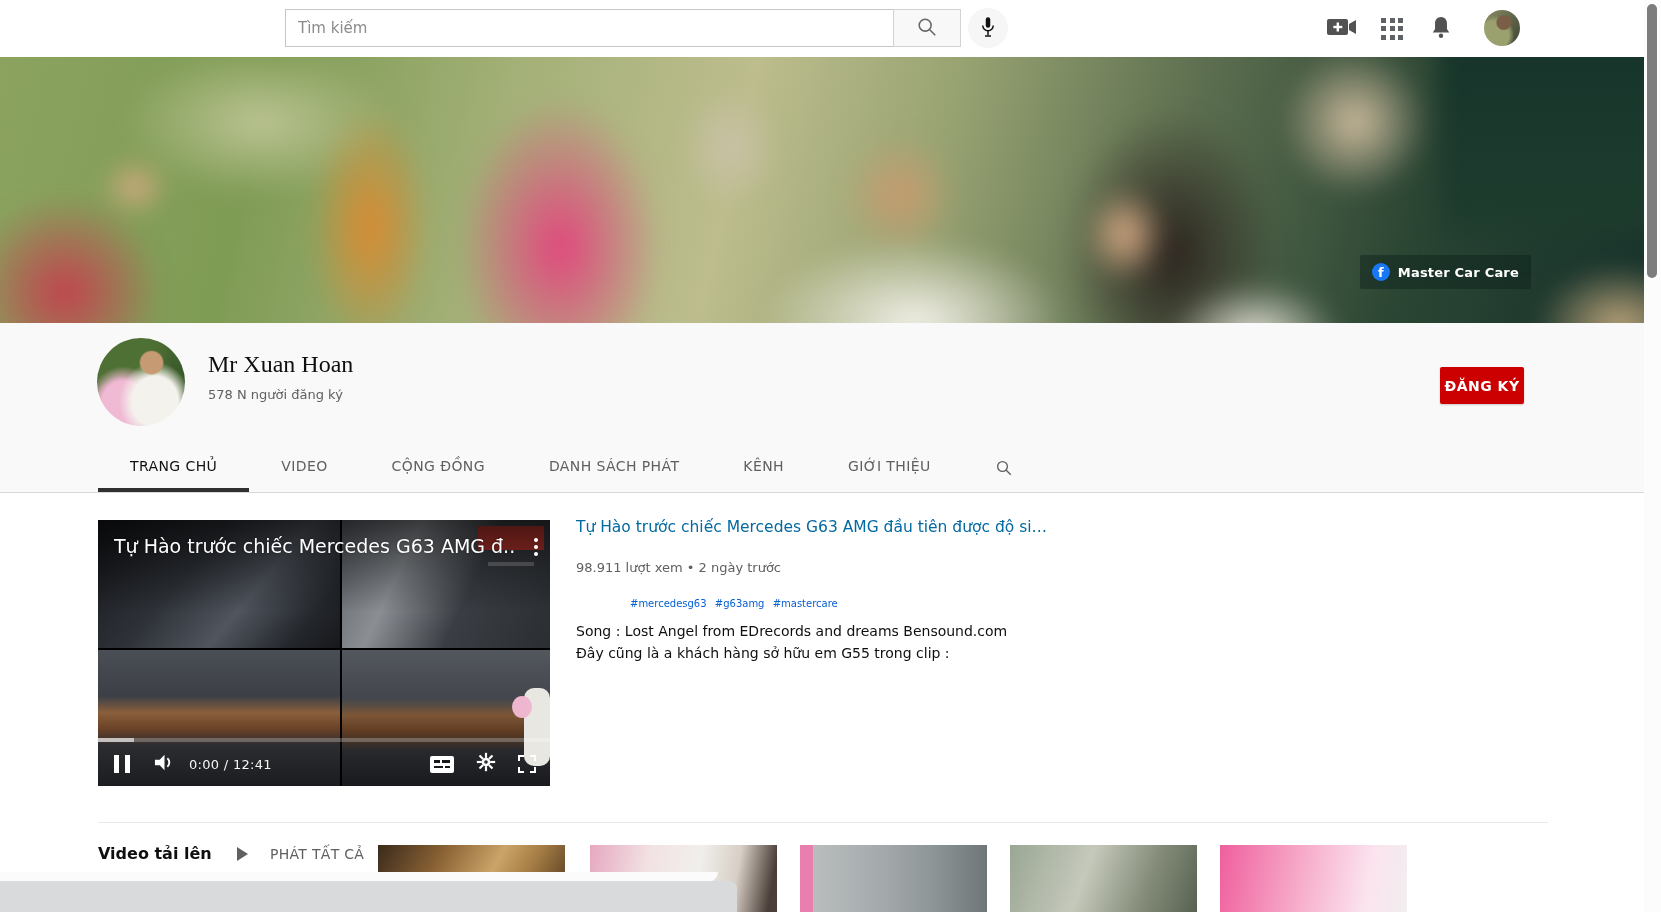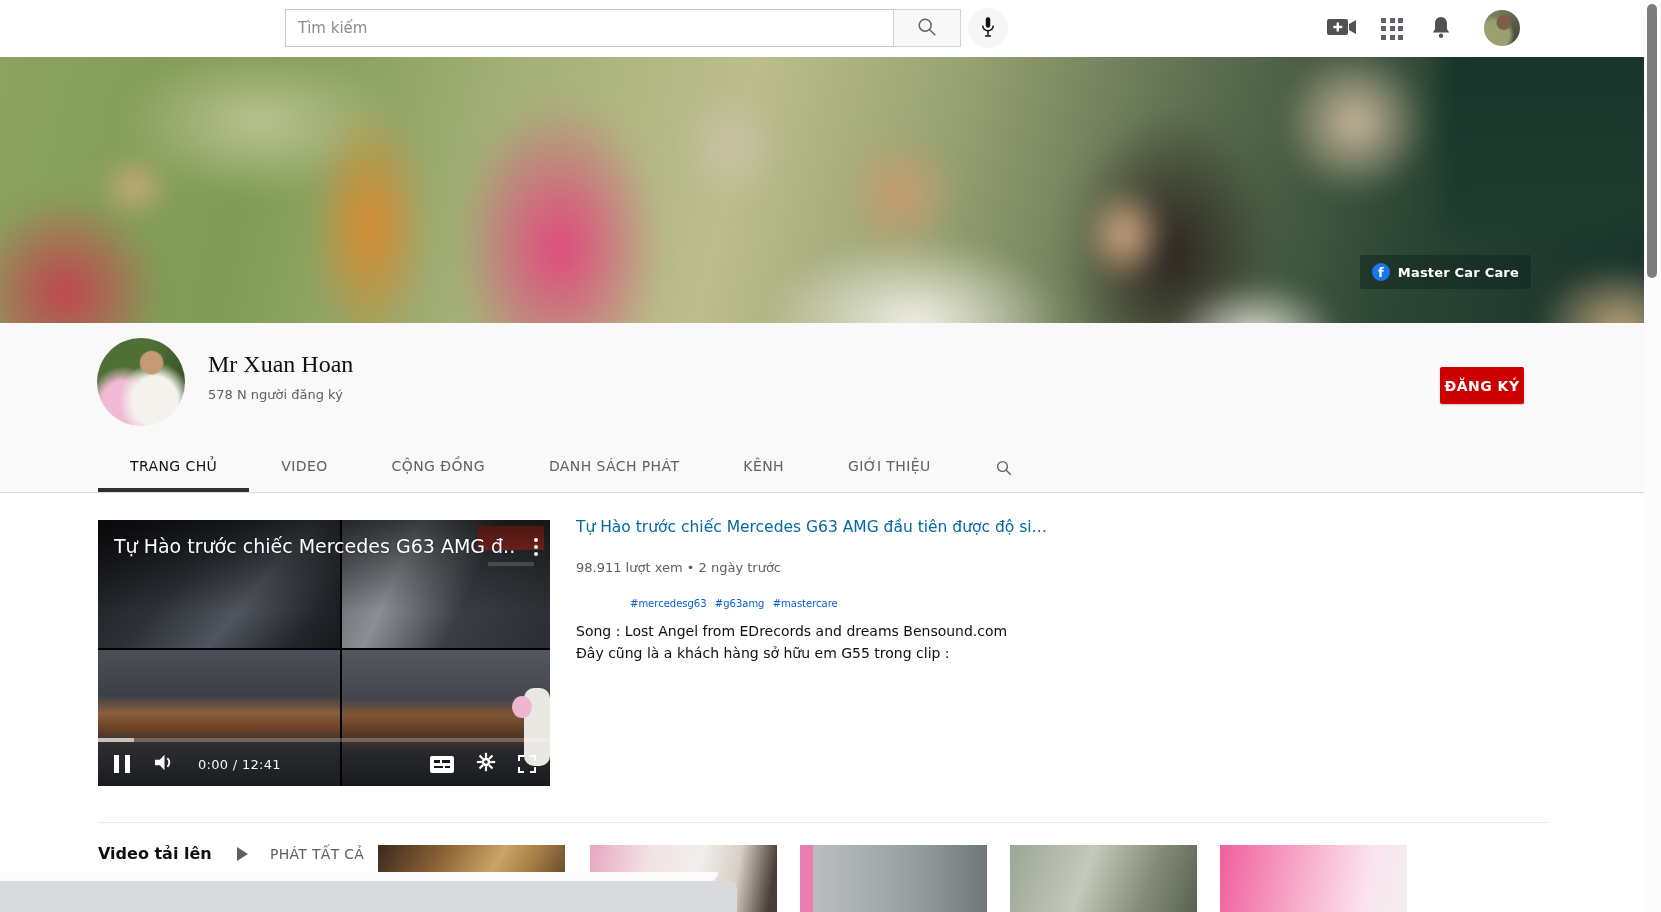--- a/index.html
+++ b/index.html
@@ -97,21 +97,21 @@
   .player-title { position:absolute; left:16px; top:15px; right:34px; color:#fff; font-size:19px;
     white-space:nowrap; overflow:hidden; text-shadow:0 0 2px rgba(0,0,0,.5); }
   .kebab { position:absolute; right:10px; top:16px; display:flex; flex-direction:column; gap:3px; cursor:pointer; padding:2px; }
   .kebab i { width:4px; height:4px; border-radius:50%; background:#fff; display:block; }
   .progress { position:absolute; left:0; right:0; top:218px; height:4px; background:rgba(255,255,255,.25); cursor:pointer; }
   .progress .loaded { position:absolute; left:0; top:0; height:100%; width:36px; background:rgba(255,255,255,.6); }
   .controls { position:absolute; left:0; right:0; bottom:0; height:44px; display:flex; align-items:center; padding:0 14px; }
   .pause-btn { display:flex; gap:6px; cursor:pointer; padding:2px; }
   .pause-btn i { width:5px; height:18px; background:#fff; display:block; }
   .vol-btn { margin-left:20px; cursor:pointer; display:flex; align-items:center; }
-  .time { margin-left:21px; color:#fff; font-size:13px; letter-spacing:.3px; opacity:.96; }
+  .time { margin-left:12px; color:#fff; font-size:13px; letter-spacing:.3px; opacity:.96; }
   .ctrl-spacer { flex:1; }
   .cc-btn { position:relative; width:24px; height:17px; background:#fff; border-radius:2px; cursor:pointer; }
   .cc-btn i { position:absolute; background:#17181c; height:2.5px; display:block; }
   .cc-btn .l1a { left:4px; top:4.5px; width:6px; } .cc-btn .l1b { left:12px; top:4.5px; width:8px; }
   .cc-btn .l2a { left:4px; top:10px; width:9px; } .cc-btn .l2b { left:15px; top:10px; width:5px; }
   .gear-btn { margin-left:22px; cursor:pointer; display:flex; align-items:center; }
   .fs-btn { position:relative; margin-left:22px; width:18px; height:18px; cursor:pointer; }
   .fs-btn i { position:absolute; width:6px; height:6px; display:block; }
   .fs-btn .tl { left:0; top:0; border-left:2.5px solid #fff; border-top:2.5px solid #fff; }
   .fs-btn .tr { right:0; top:0; border-right:2.5px solid #fff; border-top:2.5px solid #fff; }

